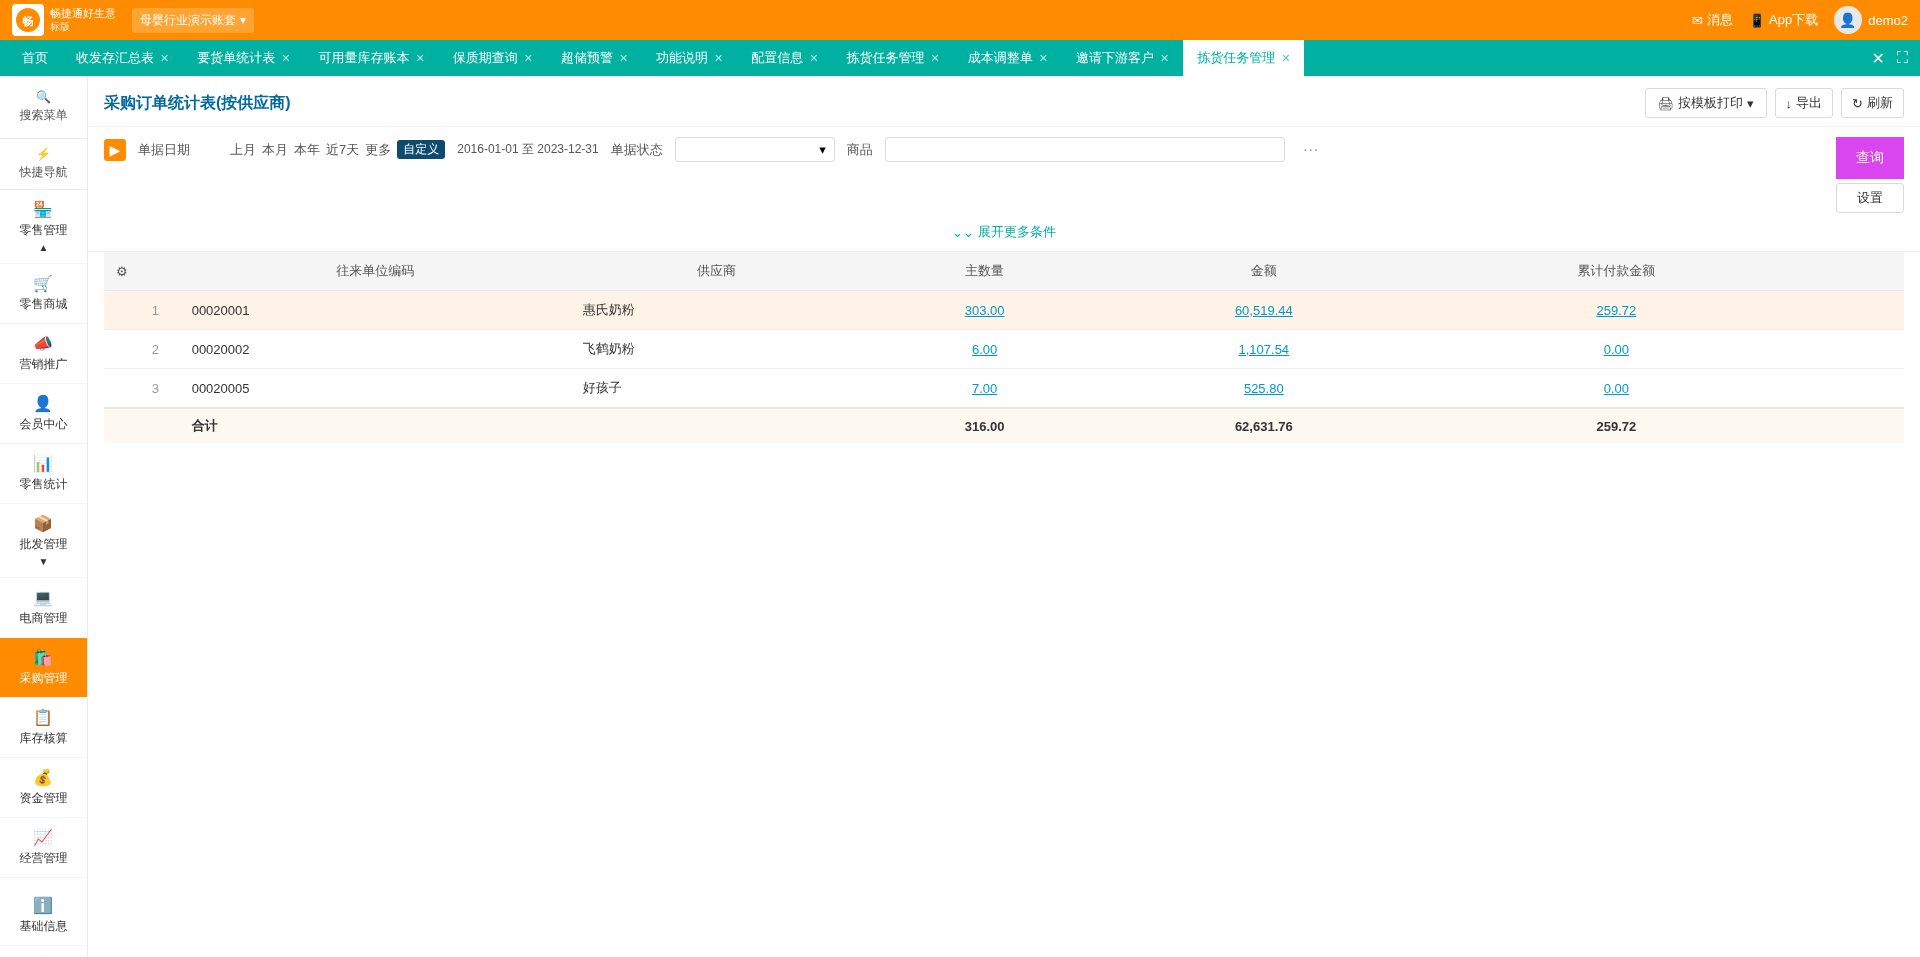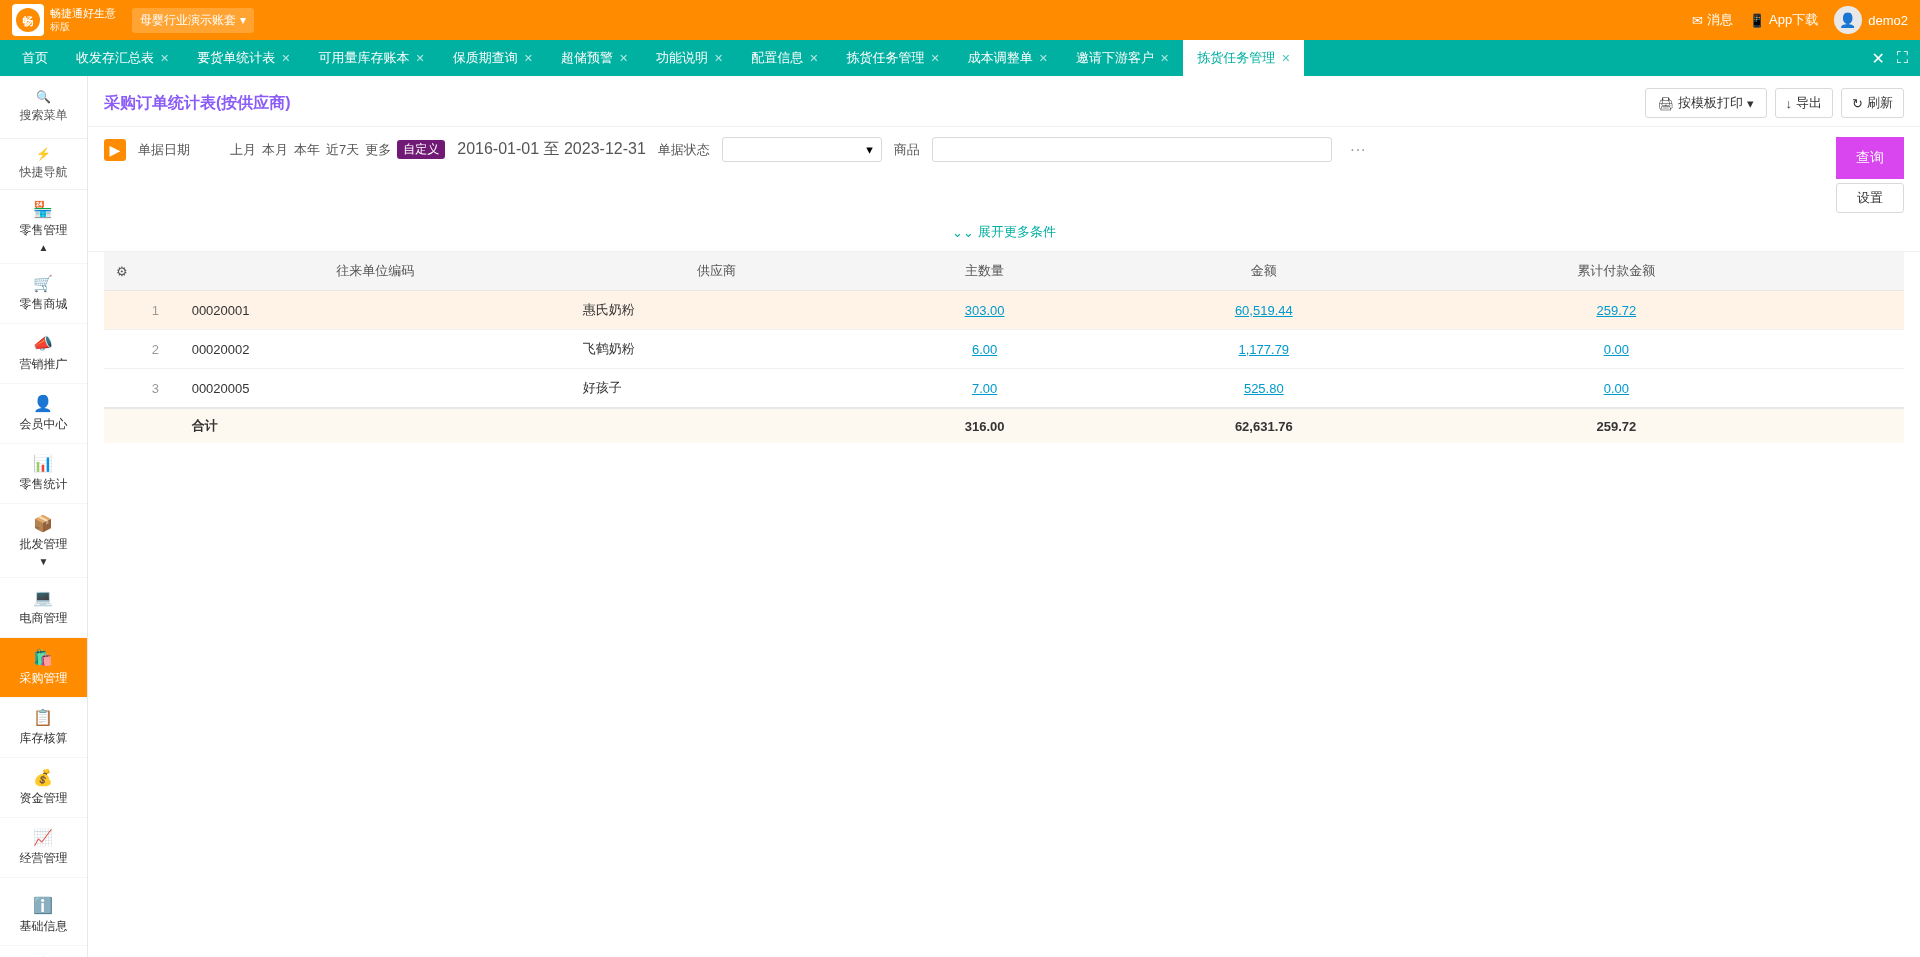--- a/index.html
+++ b/index.html
@@ -34,34 +34,34 @@
     .sidebar-item { display: flex; flex-direction: column; align-items: center; gap: 3px; color: #333; font-size: 12px; cursor: pointer; padding: 10px 4px; border-bottom: 1px solid #f5f5f5; }
     .sidebar-item.active { color: white; background: #ff8c00; }
     .sidebar-item-icon { font-size: 16px; }
     .sidebar-item-expand { font-size: 10px; }
 
     
     .content-area { flex: 1; display: flex; flex-direction: column; overflow: hidden; background: white; }
 
     
     .page-header { padding: 12px 16px 8px; display: flex; align-items: center; justify-content: space-between; border-bottom: 1px solid #f0f0f0; flex-shrink: 0; }
-    .page-title { font-size: 16px; font-weight: bold; color: #8b5cf6; }
+    .page-title { font-size: 16px; font-weight: bold; color: #0369a1; }
     .page-header-actions { display: flex; align-items: center; gap: 8px; }
     .btn-print { background: white; border: 1px solid #d9d9d9; color: #333; padding: 5px 12px; border-radius: 3px; cursor: pointer; font-size: 13px; display: flex; align-items: center; gap: 4px; }
     .btn-export { background: white; border: 1px solid #d9d9d9; color: #333; padding: 5px 10px; border-radius: 3px; cursor: pointer; font-size: 13px; display: flex; align-items: center; gap: 4px; }
     .btn-refresh { background: white; border: 1px solid #d9d9d9; color: #333; padding: 5px 10px; border-radius: 3px; cursor: pointer; font-size: 13px; display: flex; align-items: center; gap: 4px; }
 
     
     .filter-area { padding: 10px 16px; background: white; border-bottom: 1px solid #f0f0f0; flex-shrink: 0; }
     .filter-toggle { width: 22px; height: 22px; background: #ff8c00; color: white; border: none; border-radius: 3px; cursor: pointer; font-size: 14px; display: flex; align-items: center; justify-content: center; flex-shrink: 0; }
     .filter-label { color: #555; font-size: 13px; white-space: nowrap; }
     .date-shortcuts { display: flex; gap: 6px; align-items: center; margin-left: 28px; }
     .date-shortcut { color: #555; cursor: pointer; font-size: 13px; }
-    .date-custom { background: #701a75; color: white; padding: 1px 6px; border-radius: 3px; font-size: 12px; cursor: pointer; }
-    .date-range { color: #555; font-size: 16px; }
+    .date-custom { background: #0c4a6e; color: white; padding: 1px 6px; border-radius: 3px; font-size: 12px; cursor: pointer; }
+    .date-range { color: #555; font-size: 12px; }
     .filter-select { border: 1px solid #d9d9d9; padding: 4px 8px; border-radius: 3px; font-size: 13px; background: white; min-width: 160px; cursor: pointer; display: flex; align-items: center; justify-content: space-between; gap: 60px; }
     .filter-goods-input { border: 1px solid #d9d9d9; padding: 4px 8px; border-radius: 3px; font-size: 13px; background: white; flex: 1; max-width: 400px; }
     .btn-query { background: #d946ef; color: white; border: none; padding: 12px 20px; border-radius: 0; cursor: pointer; font-size: 14px; }
     .btn-setting { background: white; border: 1px solid #d9d9d9; color: #333; padding: 5px 14px; border-radius: 3px; cursor: pointer; font-size: 13px; }
     .expand-more { display: flex; align-items: center; justify-content: center; gap: 4px; color: #00b0a0; cursor: pointer; font-size: 13px; margin-top: 6px; }
 
     
     .table-area { flex: 1; overflow: auto; padding: 0 16px; }
     table { width: 100%; border-collapse: collapse; }
     table thead tr { background: #f5f5f5; }
@@ -342,21 +342,21 @@
             <td class="num">60,519.44</td>
             <td class="num">259.72</td>
             <td></td>
           </tr>
           <tr>
             <td class="gear-col"></td>
             <td class="row-num">2</td>
             <td>00020002</td>
             <td>飞鹤奶粉</td>
             <td class="num">6.00</td>
-            <td class="num">1,177.79</td>
+            <td class="num">1,107.54</td>
             <td class="num">0.00</td>
             <td></td>
           </tr>
           <tr>
             <td class="gear-col"></td>
             <td class="row-num">3</td>
             <td>00020005</td>
             <td>好孩子</td>
             <td class="num">7.00</td>
             <td class="num">525.80</td>

